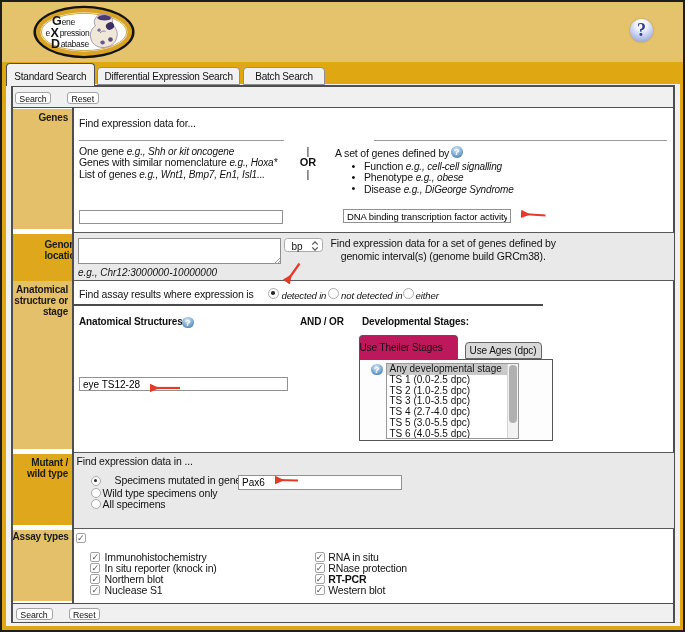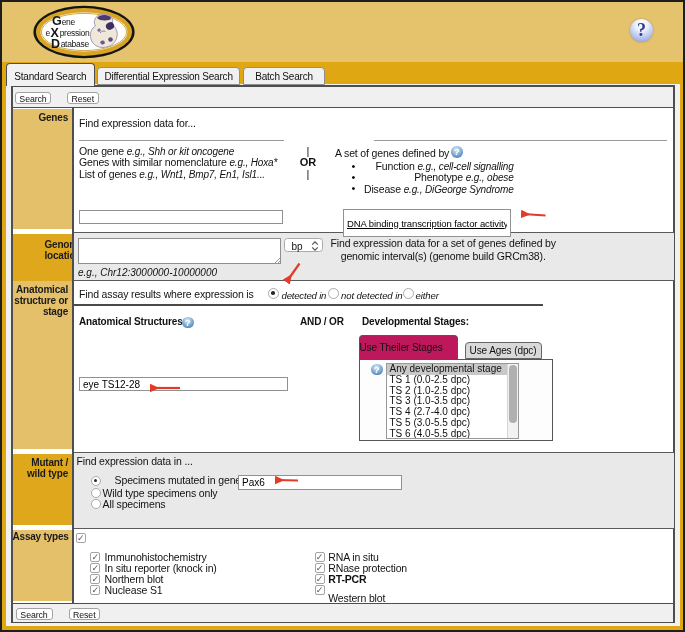--- a/index.html
+++ b/index.html
@@ -92,24 +92,24 @@
   <div class="abs rowsep" style="top:527.5px;"></div>
   <div class="abs coldiv"></div>
 
   <div class="abs t11" style="left:79px; top:117px;">Find expression data for...</div>
   <div class="abs" style="left:79px; top:139.5px; width:205px; height:1px; background:#999;"></div>
   <div class="abs" style="left:374px; top:139.5px; width:293px; height:1px; background:#999;"></div>
   <div class="abs t11" style="left:79px; top:146px; line-height:11.3px;">One gene <span class="eg">e.g., Shh or kit oncogene</span><br>Genes with similar nomenclature <span class="eg">e.g., Hoxa*</span><br>List of genes <span class="eg">e.g., Wnt1, Bmp7, En1, Isl1...</span></div>
   <div class="abs" style="left:295px; top:146px; width:26px; text-align:center; font-size:11px; line-height:11.3px;">|<br><span class="bold">OR</span><br>|</div>
   <div class="abs t11" style="left:335px; top:147px;">A set of genes defined by</div>
   <div class="abs helpsm" style="left:451px; top:146px;"></div>
-  <div class="abs t11" style="left:364px; top:161px; line-height:11.3px;text-align:right;">Function <span class="eg">e.g., cell-cell signalling</span><br>Phenotype <span class="eg">e.g., obese</span><br>Disease <span class="eg">e.g., DiGeorge Syndrome</span></div>
+  <div class="abs t11" style="left:364px; top:161px; line-height:11.3px;">Function <span class="eg">e.g., cell-cell signalling</span><br>Phenotype <span class="eg">e.g., obese</span><br>Disease <span class="eg">e.g., DiGeorge Syndrome</span></div>
   <div class="abs" style="left:351.5px; top:160.5px; font-size:11px; line-height:11.3px;">•<br>•<br>•</div>
   <input class="txt" style="left: 79px; top: 210px; width: 204px; height: 13.5px;">
-  <input class="txt" style="left: 343px; top: 209px; width: 168px; height: 28px; font-size: 9.5px; letter-spacing: -0.1px; text-decoration: underline;" value="DNA binding transcription factor activity">
+  <input class="txt" style="left: 343px; top: 209px; width: 168px; height: 14px; font-size: 9.5px; letter-spacing: -0.1px;" value="DNA binding transcription factor activity">
 
   <textarea class="abs" style="left: 78px; top: 237.5px; width: 203px; height: 26.5px; border: 1px solid rgb(142, 142, 142); resize: none; background: rgb(255, 255, 255);"></textarea>
   <div class="abs" id="bpsel" style="left:283.5px; top:238px; width:39px; height:14px; background:#fff; border:1px solid #aaa; border-radius:3.5px; font-size:10px;">
       <span style="position:absolute; left:7px; top:1.5px;">bp</span>
     <svg style="position:absolute; right:2.5px; top:1.5px;" width="8" height="10" viewBox="0 0 8 10">
       <path d="M1.2 3.6 L4 0.8 L6.8 3.6" fill="none" stroke="#555" stroke-width="1.2"></path>
       <path d="M1.2 6.4 L4 9.2 L6.8 6.4" fill="none" stroke="#555" stroke-width="1.2"></path>
     </svg>
   </div>
   <svg class="abs" style="left:273px; top:257px;" width="8" height="8" viewBox="0 0 8 8">
@@ -166,21 +166,21 @@
     <div class="abs t11" style="left:104.6px; top:573.2px;">Northern blot</div>
   <div class="cb" style="left:90.4px; top:585.3px;">✓</div>
     <div class="abs t11" style="left:104.6px; top:584.3px;">Nuclease S1</div>
   <div class="cb" style="left:314.5px; top:552px;">✓</div>
     <div class="abs t11" style="left:328.3px; top:551px;">RNA in situ</div>
   <div class="cb" style="left:314.5px; top:563.1px;">✓</div>
     <div class="abs t11" style="left:328.3px; top:562.1px;">RNase protection</div>
   <div class="cb" style="left:314.5px; top:574.2px;">✓</div>
     <div class="abs t11" style="left:328.3px; top:573.2px;font-weight:bold;">RT-PCR</div>
   <div class="cb" style="left:314.5px; top:585.3px;">✓</div>
-    <div class="abs t11" style="left:328.3px; top:584.3px;margin-top:8px;">Western blot</div>
+    <div class="abs t11" style="left:328.3px; top:584.3px;">Western blot</div>
 
   <div class="btn" style="left:15.5px; top:607.5px; width:37px; height:12.5px;">Search</div>
   <div class="btn" style="left:68.5px; top:607.5px; width:31.5px; height:12.5px;">Reset</div>
 
   <svg class="abs" width="685" height="632" style="left:0; top:0; pointer-events:none;" viewBox="0 0 685 632">
     <defs>
       <marker id="ah" markerUnits="userSpaceOnUse" markerWidth="9.5" markerHeight="9.5" refX="7.5" refY="4.75" orient="auto">
         <path d="M9.5,0.5 L0,4.75 L9.5,9 z" fill="#e23b2a"></path>
       </marker>
     </defs>

